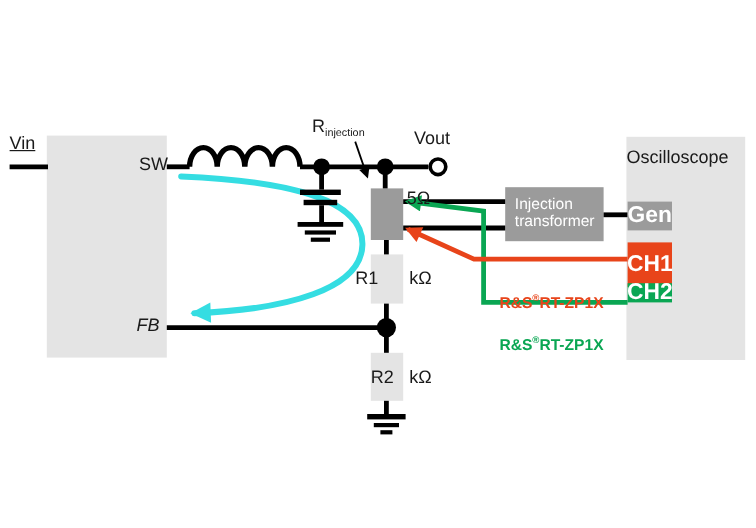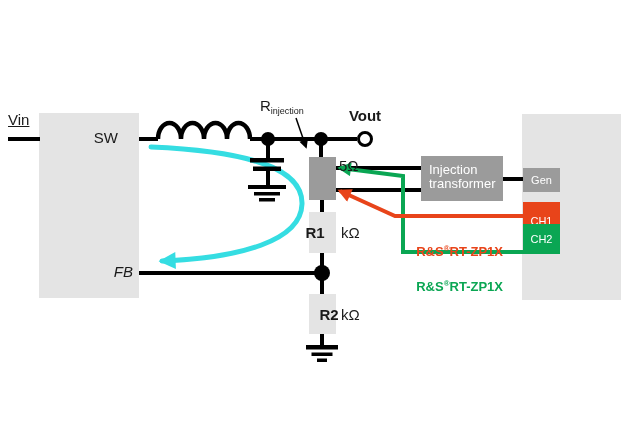--- a/index.html
+++ b/index.html
@@ -16,24 +16,24 @@
     position:relative;width:630px;height:440px;background:#ffffff;
     font-family:"Liberation Sans", sans-serif;color:var(--text-dark);
     overflow:hidden;
   }
   .blk{position:absolute;z-index:1;}
   .blk.light{background:var(--block-light);}
   .blk.medium{background:var(--block-medium);}
   svg.wires{position:absolute;left:0;top:0;z-index:2;}
   .lbl{position:absolute;z-index:3;font-size:15px;line-height:1.1;white-space:nowrap;}
   .lbl.white{color:#ffffff;font-size:13px;}
-  .lbl.center{text-align:center;font-weight:bold;}
+  .lbl.center{text-align:left;}
   .lbl.right{text-align:right;}
   .port{position:absolute;z-index:3;display:flex;align-items:center;justify-content:center;
-        color:#fff;font-size:11px;}
+        color:#fff;font-size:19px;font-weight:bold;}
   .port.gen{background:var(--block-medium);}
   .port.ch1{background:var(--accent-orange);}
   .port.ch2{background:var(--accent-green);}
   .probe-lbl{position:absolute;z-index:3;font-size:13px;font-weight:bold;text-align:right;white-space:nowrap;margin-top:20px;}
   .probe-lbl.orange{color:var(--accent-orange);}
   .probe-lbl.green{color:var(--accent-green);}
   .probe-lbl sup, .rlabel sup{font-size:8px;}
   .rlabel{font-size:15px;}
   .rlabel .subs{font-size:9px;vertical-align:-3px;}
 </style>
@@ -110,45 +110,46 @@
     <polyline points="523,252 403,252 403,176 340,168" fill="none" style="stroke:var(--accent-green)" stroke-width="4" marker-end="url(#arr-green)"></polyline>
     <polyline points="523,216 395,216 340,191" fill="none" style="stroke:var(--accent-orange)" stroke-width="4" marker-end="url(#arr-orange)"></polyline>
   </svg>
 
   <div class="port gen" style="left:523px;top:168px;width:37px;height:24px;">
     <span>Gen</span>
   </div>
   <div class="port ch1" style="left:523px;top:202px;width:37px;height:37px;">
     <span>CH1</span>
   </div>
-  <div class="port ch2" style="left:523px;top:224px;width:37px;height:30px;">
+  <div class="port ch2" style="left:523px;top:236px;width:37px;height:16px;">
     <span>CH2</span>
   </div>
 
   <div class="lbl" style="left:8px;top:112px;text-decoration:underline;">Vin</div>
-  <div class="lbl right" style="left:78px;top:130px;width:40px;text-align:right;">SW</div>
+  <div class="lbl right" style="left:100px;top:130px;width:40px;text-align:right;">SW</div>
   <div class="lbl right" style="left:93px;top:264px;width:40px;font-style:italic;">FB</div>
   <div class="lbl center" style="left:345px;top:108px;width:40px;">Vout</div>
 
   <div class="lbl rlabel" style="left:260px;top:98px;">
     <span>R</span><span class="subs">injection</span>
   </div>
 
   <div class="lbl" style="left:339px;top:158px;">5Ω</div>
 
   <div class="lbl center" style="left:296px;top:225px;width:38px;">R1</div>
   <div class="lbl" style="left:341px;top:225px;">kΩ</div>
   <div class="lbl center" style="left:309px;top:307px;width:40px;">R2</div>
   <div class="lbl" style="left:341px;top:307px;">kΩ</div>
 
   <div class="lbl white" style="left:429px;top:163px;">
     <div>Injection</div>
     <div>transformer</div>
   </div>
 
+  <div class="lbl center" style="left:522px;top:124px;width:99px;">Oscilloscope</div>
 
   <div class="probe-lbl orange" style="left:400px;top:224px;width:103px;">
     <span>R&amp;S</span><sup>®</sup><span>RT-ZP1X</span>
   </div>
   <div class="probe-lbl green" style="left:400px;top:259px;width:103px;">
     <span>R&amp;S</span><sup>®</sup><span>RT-ZP1X</span>
   </div>
 
 </div>
 

